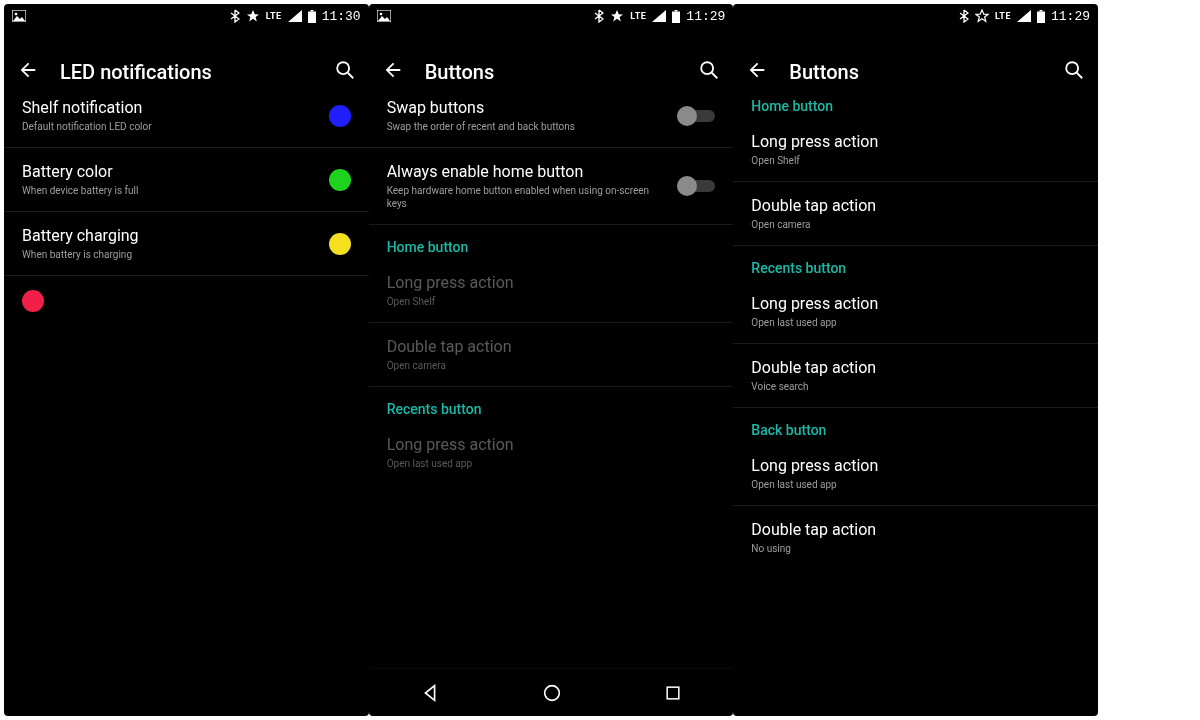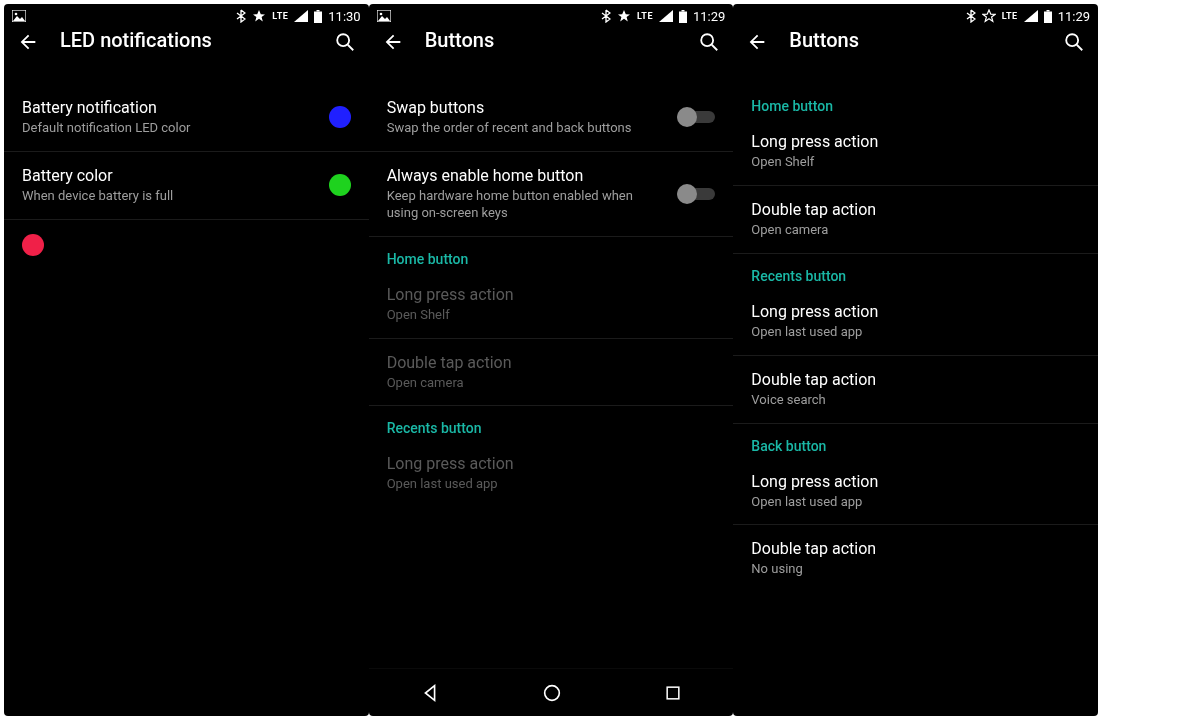--- a/index.html
+++ b/index.html
@@ -4,31 +4,31 @@
 <style>
   :root { --teal:#1ab8a6; --dim:#9e9e9e; --hdr:#cfcfcf; --bg:#000; --card:#000; --line:#1b1b1b; --off:#555; }
   * { box-sizing:border-box; }
   body { margin:0; background:#fff; font-family:Roboto,Arial,Helvetica,sans-serif; }
   .stage { width:1102px; height:720px; background:#fff; display:flex; gap:0; padding:4px; }
   .phone { flex:1; background:var(--bg); color:#fff; display:flex; flex-direction:column; border-radius:4px; overflow:hidden; position:relative; }
   .statusbar { height:24px; display:flex; align-items:center; justify-content:space-between; padding:0 8px; font-size:12px; color:#fff; }
   .status-icons { display:flex; align-items:center; gap:6px; }
   .status-icons svg { display:block; }
   .lte { font-size:9px; font-weight:700; letter-spacing:.5px; }
-  .clock { font-size:13px; }
-  .appbar { height:56px; display:flex; align-items:flex-start; padding:0 10px; }
+  .clock { font-size:13px;font-family:Liberation Mono, monospace; }
+  .appbar { height:56px; display:flex; align-items:flex-end; padding:0 10px; }
   .appbar .title { font-size:20px; font-weight:500; margin-left:18px; flex:1; white-space:nowrap; }
   .iconbtn { width:28px; height:28px; display:flex; align-items:center; justify-content:center; cursor:pointer; }
   .content { flex:1; overflow:hidden; }
   .row { padding:14px 18px 14px 18px; border-bottom:1px solid var(--line); display:flex; align-items:center; gap:16px; }
   .row:last-child { border-bottom:none; }
   .row.noborder { border-bottom:none; }
   .row .txt { flex:1; min-width:0; }
   .row .ttl { font-size:16px; color:#fff; line-height:1.25; }
-  .row .sub { font-size:13px; color:var(--dim); margin-top:2px; line-height:1.3; }
+  .row .sub { font-size:10px; color:var(--dim); margin-top:2px; line-height:1.3; }
   .row.disabled .ttl, .row.disabled .sub { color:#5a5a5a; }
   .secthdr { padding:14px 18px 4px 18px; font-size:14px; color:var(--teal); font-weight:500; }
   .led { width:22px; height:22px; border-radius:50%; }
   .switch { width:38px; height:20px; position:relative; }
   .switch .track { position:absolute; left:0; right:0; top:4px; height:12px; border-radius:6px; }
   .switch .thumb { position:absolute; top:0; width:20px; height:20px; border-radius:50%; }
   .switch.on .track { background:#0d7b70; }
   .switch.on .thumb { right:0; background:#18d3bd; }
   .switch.off .track { background:#3a3a3a; }
   .switch.off .thumb { left:0; background:#8a8a8a; }
@@ -77,31 +77,38 @@
       <div class="iconbtn">
         <svg width="22" height="22" viewBox="0 0 24 24">
             <circle cx="10" cy="10" r="6.5" fill="none" stroke="#fff" stroke-width="2"></circle>
             <line x1="15" y1="15" x2="21" y2="21" stroke="#fff" stroke-width="2"></line>
           </svg>
       </div>
     </div>
     <div class="content">
       <div class="row">
         <div class="txt">
-            <div class="ttl">Battery notification</div>
+            <div class="ttl">Shelf notification</div>
             <div class="sub">Default notification LED color</div>
           </div>
         <div class="led" style="background:#2020ff"></div>
       </div>
       <div class="row">
         <div class="txt">
             <div class="ttl">Battery color</div>
             <div class="sub">When device battery is full</div>
           </div>
         <div class="led" style="background:#1ed21e"></div>
+      </div>
+      <div class="row">
+        <div class="txt">
+            <div class="ttl">Battery charging</div>
+            <div class="sub">When battery is charging</div>
+          </div>
+        <div class="led" style="background:#f5e020"></div>
       </div>
       <div class="row">
         <div class="led" style="background:#f02048"></div>
       </div>
     </div>
   </div>
 
   <div class="phone">
     <div class="statusbar">
       <div class="status-icons">

